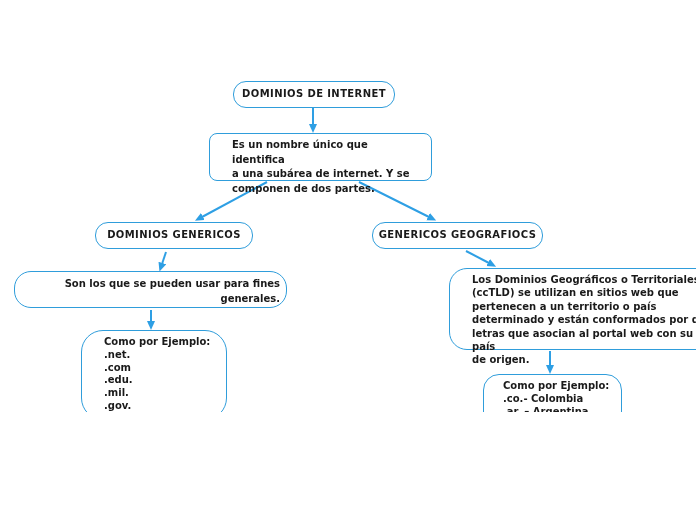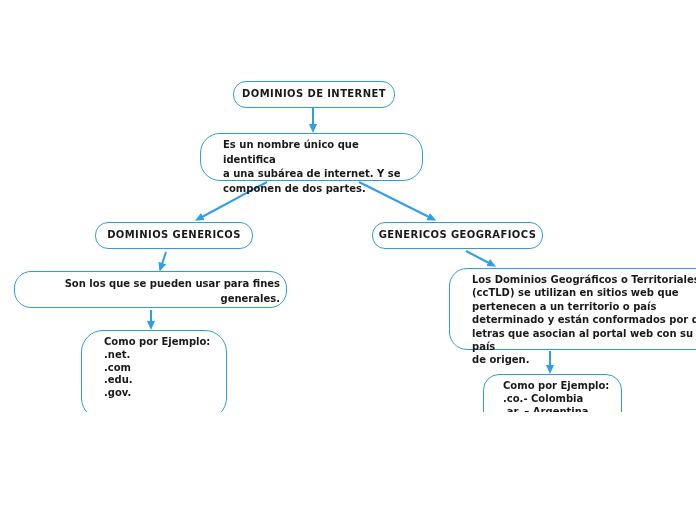--- a/index.html
+++ b/index.html
@@ -30,22 +30,22 @@
     border-radius: 13px;
     display: flex;
     align-items: center;
     justify-content: center;
     text-align: center;
     letter-spacing: 0.4px;
     font-size: 10px;
   }
   .textbox { white-space: pre-line; }
   .node-root        { left: 233px; top:  81px; width: 162px; height: 27px; }
-  .node-definition  { left: 200px; top: 133px; width: 223px; height: 48px;
-                      border-radius: 20px; padding: 4px 20px 0 22px; }
+  .node-definition  { left: 209px; top: 133px; width: 223px; height: 48px;
+                      border-radius: 8px; padding: 4px 20px 0 22px; }
   .node-gen-header  { left:  95px; top: 222px; width: 158px; height: 27px; text-align: right; }
   .node-gen-desc    { left:  14px; top: 271px; width: 273px; height: 37px;
                       border-radius: 17px; padding: 4px 6px 0 24px; line-height: 15px; text-align: right; }
   .node-gen-ex      { left:  81px; top: 330px; width: 146px; height: 90px;
                       border-radius: 22px; padding: 5px 4px 0 22px; line-height: 12.8px; }
   .node-geo-header  { left: 372px; top: 222px; width: 171px; height: 27px; }
   .node-geo-desc    { left: 425px; top: 268px; width: 274px; height: 82px;
                       border-radius: 18px; padding: 4px 6px 0 22px; line-height: 13.4px; margin-left: 24px; }
   .node-geo-ex      { left: 483px; top: 374px; width: 139px; height: 66px;
                       border-radius: 16px; padding: 4px 4px 0 19px; line-height: 13px; }
@@ -87,20 +87,21 @@
 
   <div class="node textbox node-gen-desc">Son los que se pueden usar para fines
 generales.</div>
 
   <div class="node node-gen-ex">
     <span class="ex-item">Como por Ejemplo:</span>
     <div>
         <span class="ex-item">.net.</span>
         <span class="ex-item">.com</span>
         <span class="ex-item">.edu.</span>
+        <span class="ex-item">.mil.</span>
         <span class="ex-item">.gov.</span>
       </div>
   </div>
 
   <div class="node pill node-geo-header">
     <span>GENERICOS GEOGRAFIOCS</span>
   </div>
 
   <div class="node textbox node-geo-desc">Los Dominios Geográficos o Territoriales
 (ccTLD) se utilizan en sitios web que

